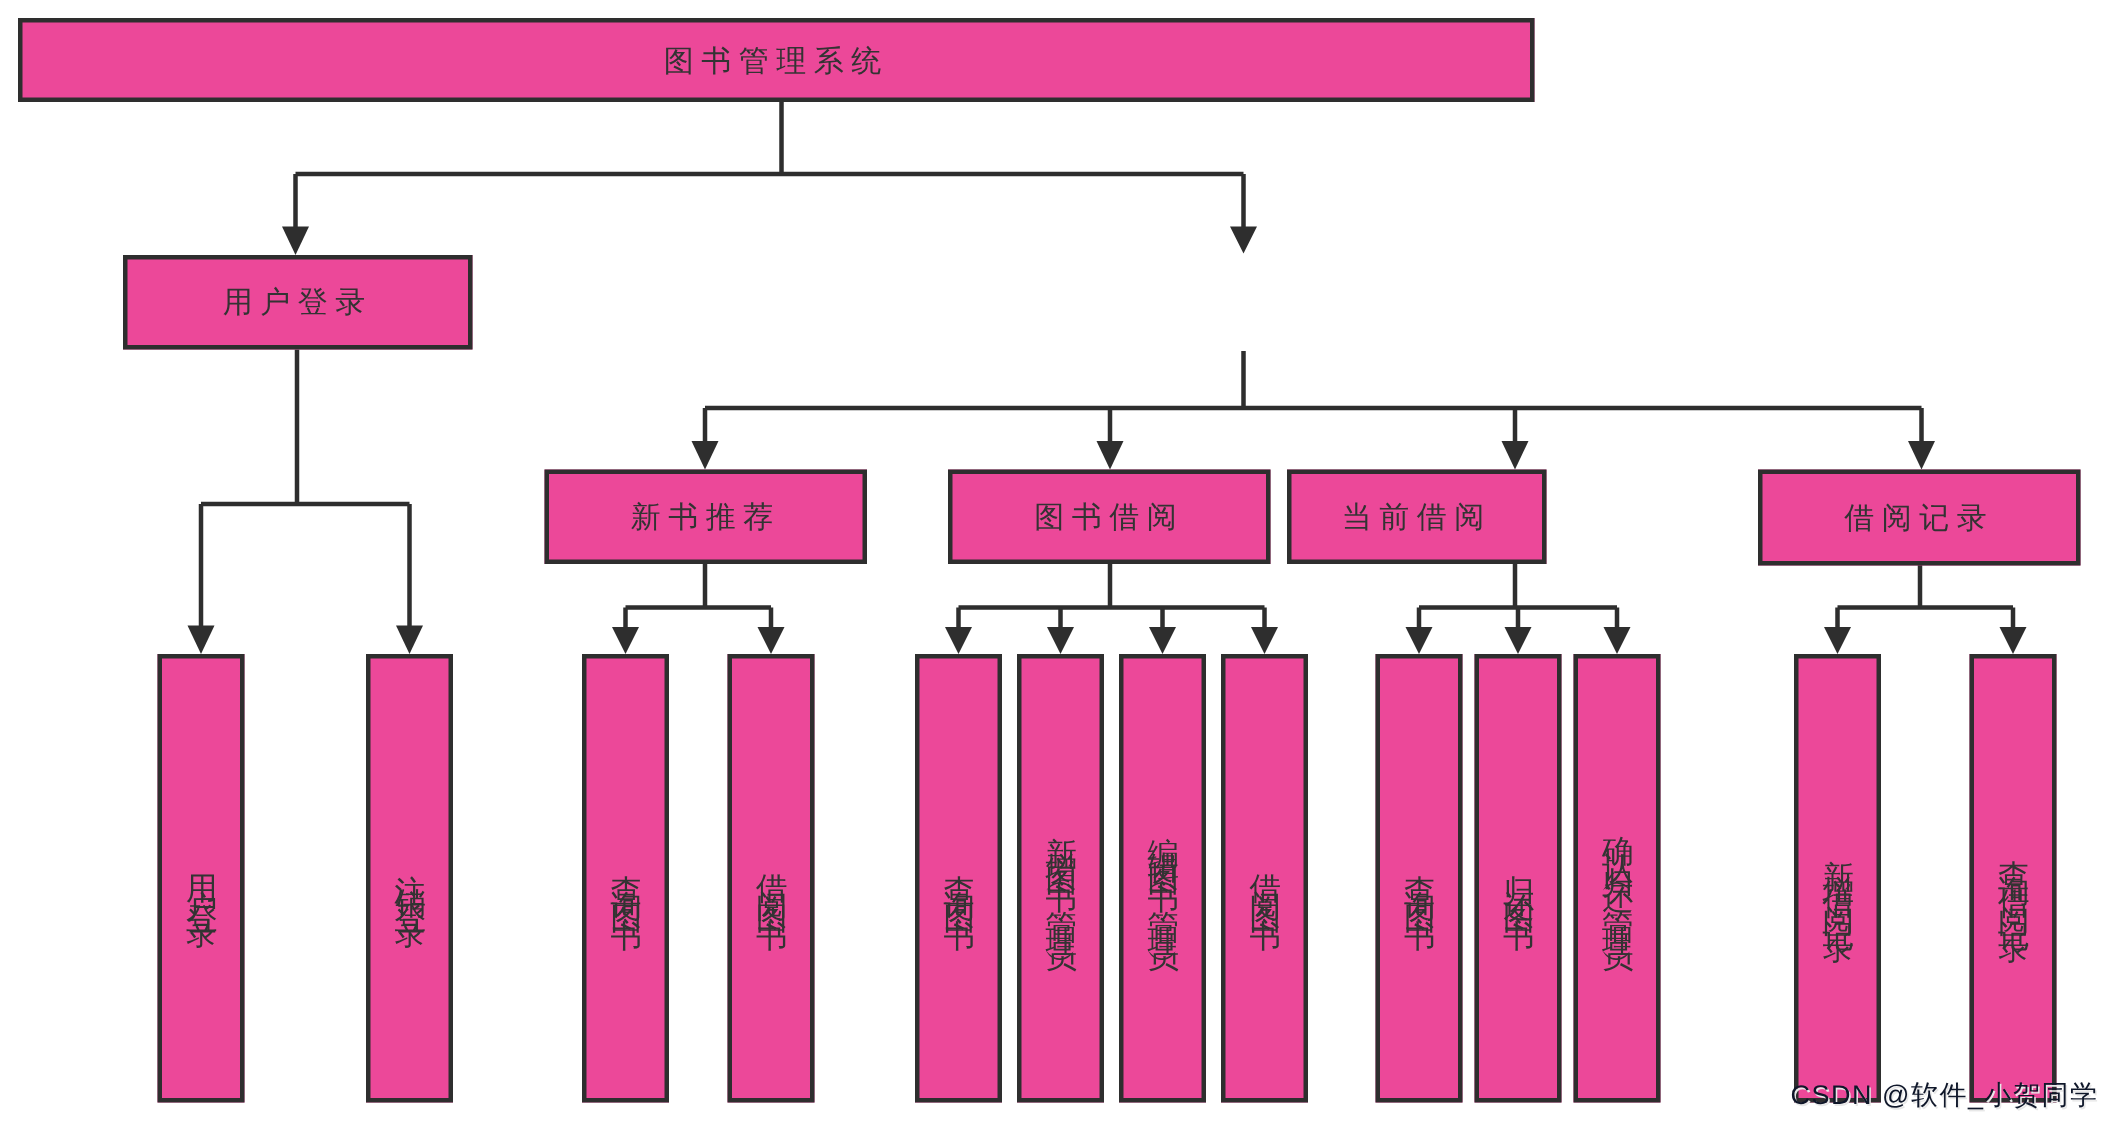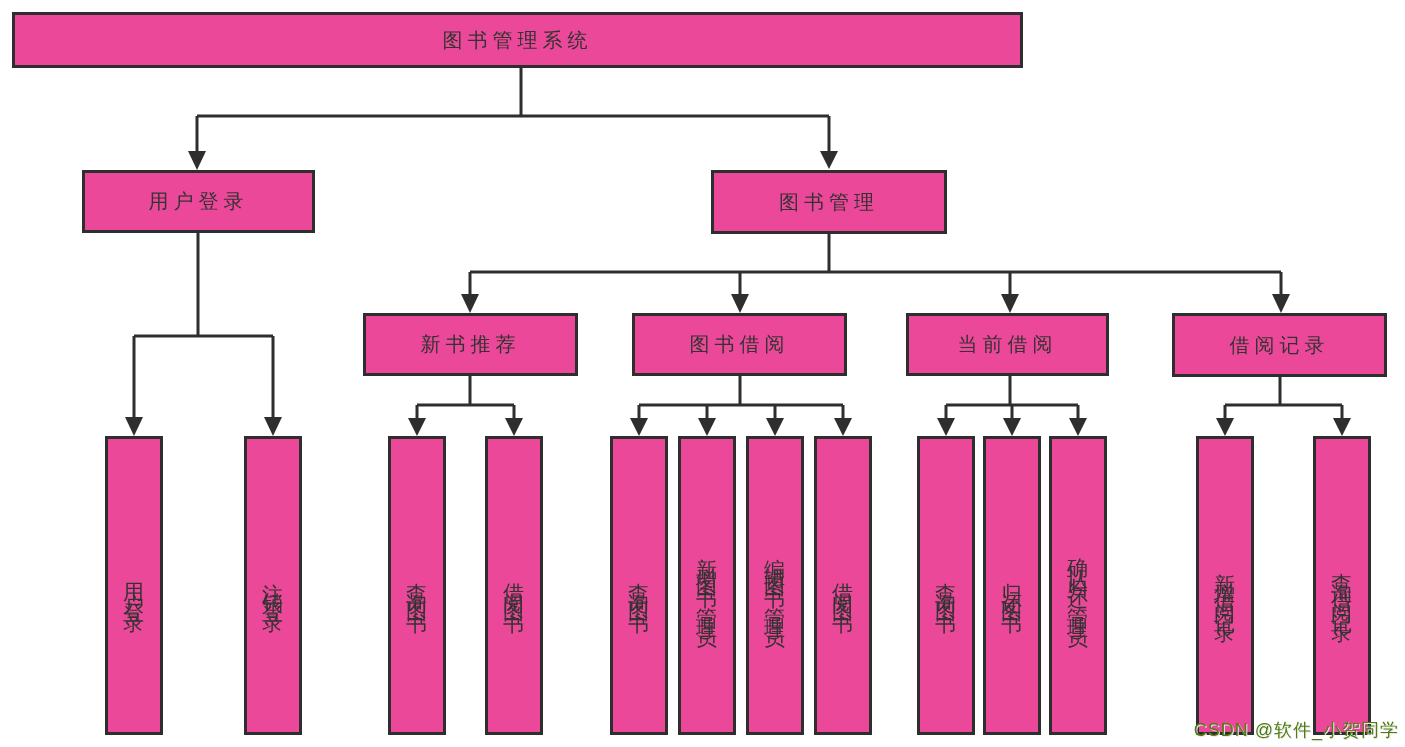--- a/index.html
+++ b/index.html
@@ -43,21 +43,21 @@
     text-orientation: mixed;
     font-size: 21px;
     letter-spacing: 10px;
     white-space: normal;
     line-height: 1;
   }
   .watermark {
     position: absolute;
     right: 6px;
     bottom: 5px;
-    color: #4d7c0f;
+    color: #0f172a;
     font-size: 18px;
     letter-spacing: 1px;
     text-shadow: 1px 1px 0 #e8e8e8;
     z-index: 2;
   }
 </style>
 </head>
 <body>
 
 <div class="canvas">
@@ -112,31 +112,28 @@
     </g>
   </svg>
 
   <div class="node" style="left:12px;top:12px;width:1011px;height:56px">
     <span class="lbl">图书管理系统</span>
   </div>
 
   <div class="node" style="left:82px;top:170px;width:233px;height:63px">
     <span class="lbl">用户登录</span>
   </div>
-  <div class="node" style="left:711px;top:170px;width:236px;height:64px">
-    <span class="lbl">图书管理</span>
-  </div>
 
   <div class="node" style="left:632px;top:313px;width:215px;height:63px">
     <span class="lbl">图书借阅</span>
   </div>
   <div class="node" style="left:363px;top:313px;width:215px;height:63px">
     <span class="lbl">新书推荐</span>
   </div>
-  <div class="node" style="left:906px;top:313px;width:203px;height:63px">
+  <div class="node" style="left:858px;top:313px;width:173px;height:63px">
     <span class="lbl">当前借阅</span>
   </div>
   <div class="node" style="left:1172px;top:313px;width:215px;height:64px">
     <span class="lbl">借阅记录</span>
   </div>
 
   <div class="node leaf" style="left:105px;top:436px;width:58px;height:299px">
     <span class="lbl">用户登录</span>
   </div>
   <div class="node leaf" style="left:244px;top:436px;width:58px;height:299px">

